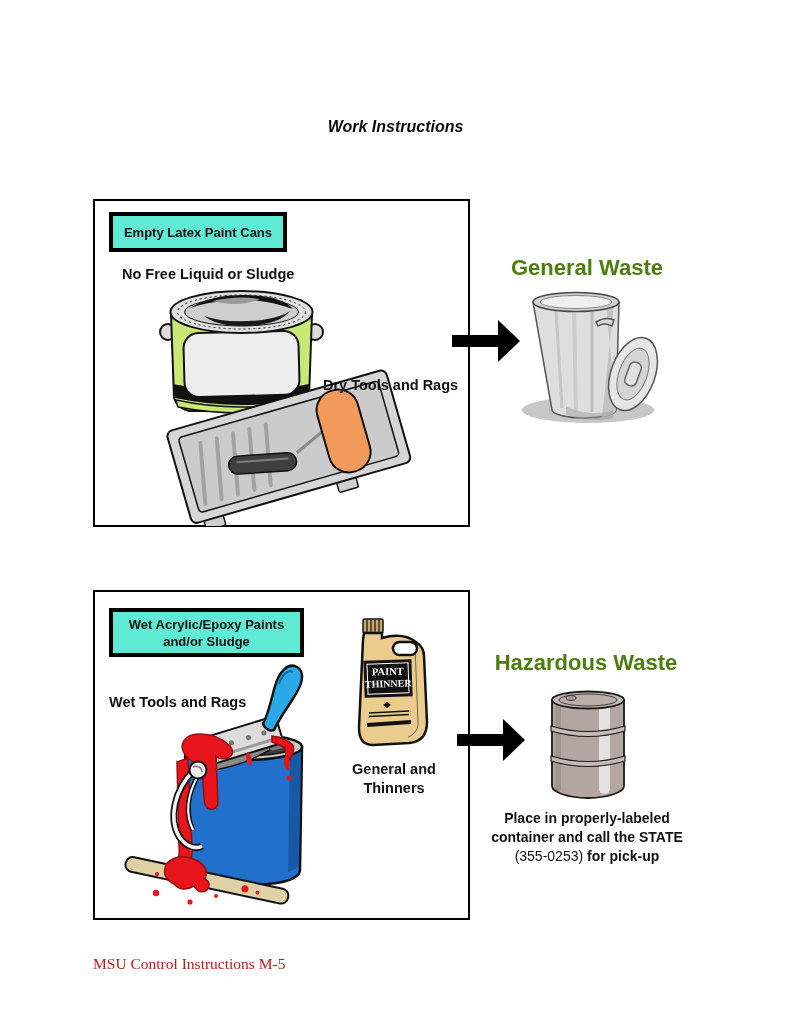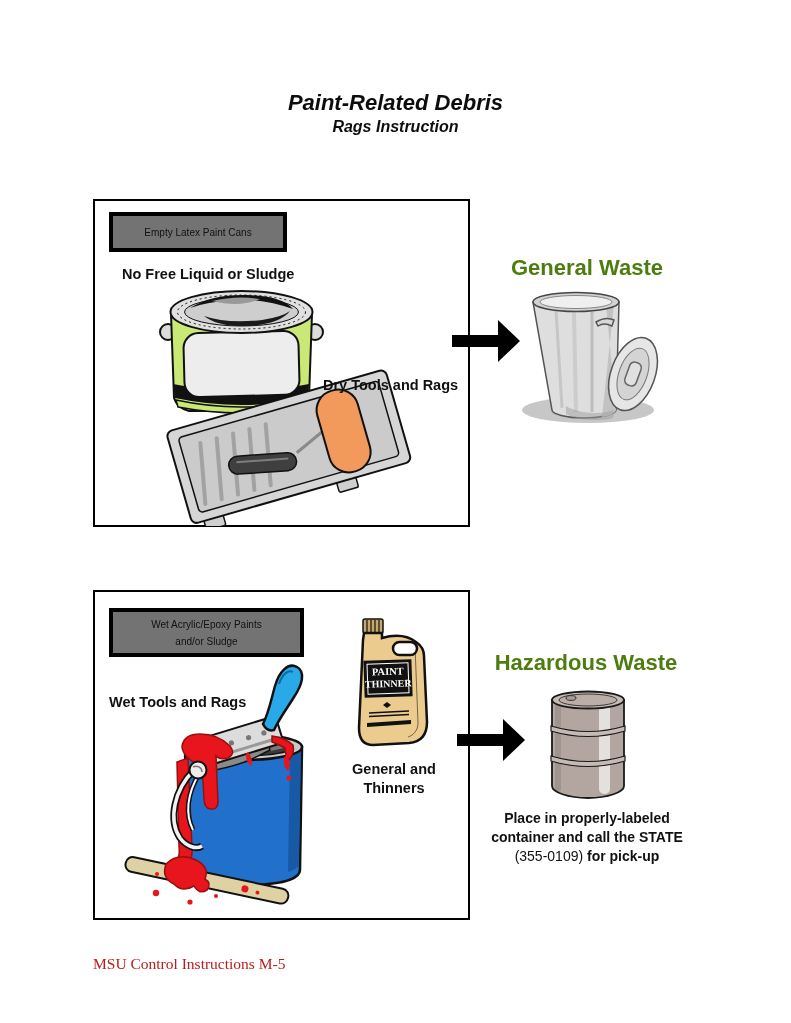--- a/index.html
+++ b/index.html
@@ -41,23 +41,23 @@
     background: #fff;
   }
   .box-top   { left: 93px; top: 199px; width: 377px; height: 328px; }
   .box-bottom{ left: 93px; top: 590px; width: 377px; height: 330px; }
 
   .label-box {
     border: 4px solid #000;
     display: flex; flex-direction: column;
     align-items: center; justify-content: center;
     text-align: center;
-    font-size: 10px; font-weight: 400;
+    font-size: 13px; font-weight: 700;
     line-height: 17px;
-    background: #737373;
+    background: #5eead4;
   }
   .label-box-1 { left: 109px; top: 212px; width: 178px; height: 40px; }
   .label-box-2 { left: 109px; top: 608px; width: 195px; height: 49px; }
 
   .item-label { font-size: 14.5px; font-weight: 700; white-space: nowrap; }
   .item-no-free  { left: 122px; top: 266px; }
   .item-dry      { left: 323px; top: 377px; }
   .item-wet      { left: 109px; top: 694px; }
   .item-solvents { left: 339px; top: 760px; width: 110px; text-align: center; white-space: normal; line-height: 19px; }
 
@@ -82,22 +82,21 @@
     font-size: 15.5px; color: #b91c1c;
   }
 
   svg { display: block; }
 </style>
 </head>
 <body>
 
 <div class="page">
 
-  <div class="abs title">Paint-Related Debris</div>
-  <div class="abs subtitle">Rags Instruction</div>
+  <div class="abs subtitle">Work Instructions</div>
 
   <div class="abs source-box box-top"></div>
 
   <div class="abs label-box label-box-1">
     <span>Empty Latex Paint Cans</span>
   </div>
 
   <div class="abs item-label item-no-free">No Free Liquid or Sludge</div>
 
   <svg class="abs" style="left:142px; top:286px;" width="300" height="240" viewBox="0 0 300 240" aria-hidden="true">
@@ -274,19 +273,19 @@
       <ellipse cx="39" cy="12" rx="36" ry="8.5" fill="#c6bab5" stroke="#1a1a1a" stroke-width="1.8"></ellipse>
       <ellipse cx="39" cy="12" rx="29" ry="6" fill="#bbaea9" stroke="#1a1a1a" stroke-width="0.8"></ellipse>
       <ellipse cx="22" cy="10" rx="5" ry="2.4" fill="#a99c97" stroke="#1a1a1a" stroke-width="0.8"></ellipse>
       <path d="M2,38 Q39,49 76,38 L76,43 Q39,54 2,43 Z" fill="#c6bab5" stroke="#1a1a1a" stroke-width="1.2"></path>
       <path d="M2,68 Q39,79 76,68 L76,73 Q39,84 2,73 Z" fill="#c6bab5" stroke="#1a1a1a" stroke-width="1.2"></path>
     </g>
   </svg>
 
   <p class="abs haz-note">
     <span>Place in properly-labeled container and call the STATE</span>
-    <span class="regular">(355-0109)</span>
+    <span class="regular">(355-0253)</span>
     <span>for pick-up</span>
   </p>
 
   <div class="abs footer-ref">MSU Control Instructions M-5</div>
 
 </div>
 
 </body></html>

